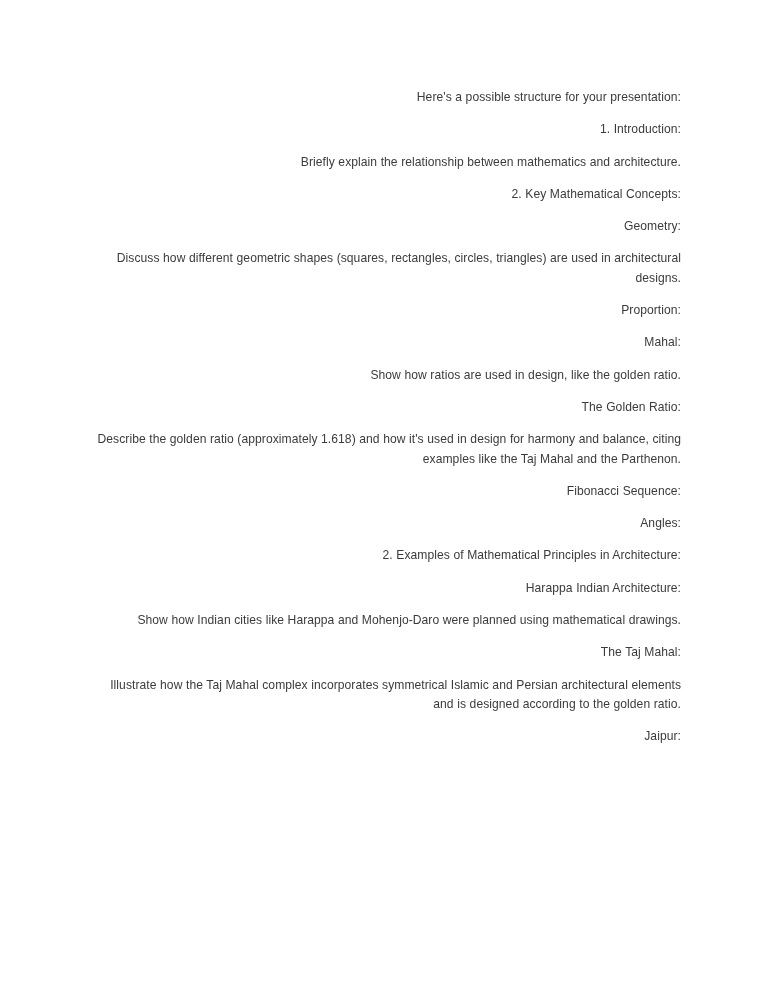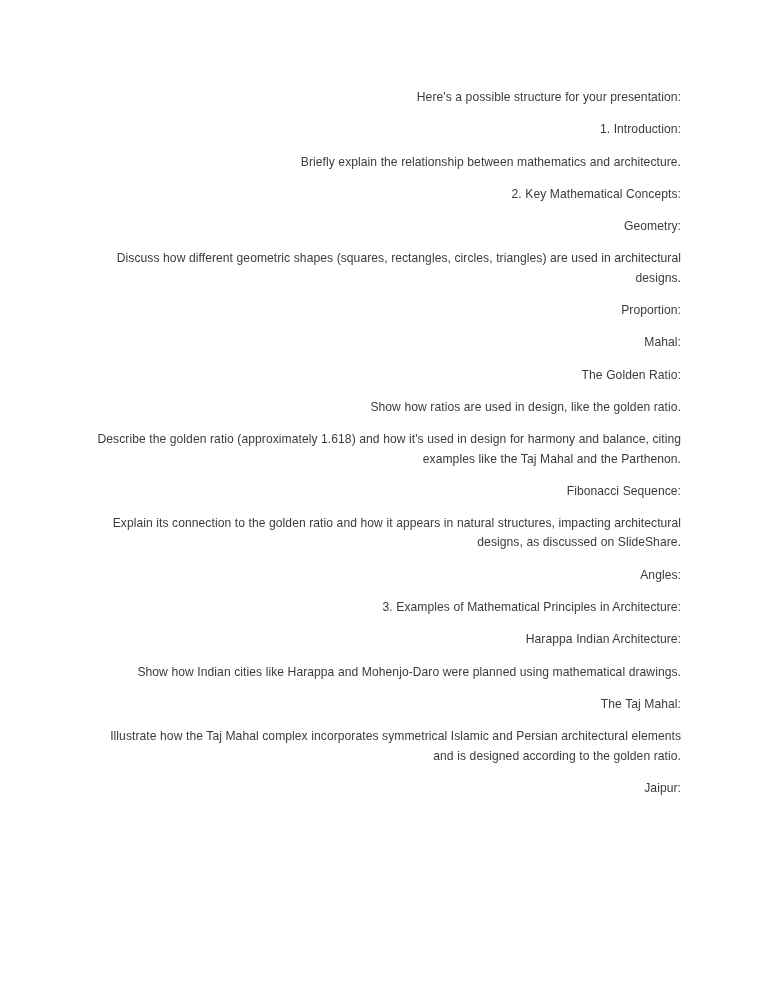--- a/index.html
+++ b/index.html
@@ -53,27 +53,26 @@
   <div class="doc-body">
 
     <p class="para">Here's a possible structure for your presentation:</p>
     <p class="para">1. Introduction:</p>
     <p class="para">Briefly explain the relationship between mathematics and architecture.</p>
     <p class="para">2. Key Mathematical Concepts:</p>
     <p class="para">Geometry:</p>
     <p class="para">Discuss how different geometric shapes (squares, rectangles, circles, triangles) are used in architectural designs.</p>
     <p class="para">Proportion:</p>
     <p class="para">Mahal:</p>
+    <p class="para">Show how ratios are used in design, like the golden ratio.</p>
     <p class="para">The Golden Ratio:</p>
-    <p class="para">Show how ratios are used in design, like the golden ratio.</p>
     <p class="para">Describe the golden ratio (approximately 1.618) and how it's used in design for harmony and balance, citing examples like the Taj Mahal and the Parthenon.</p>
     <p class="para">Fibonacci Sequence:</p>
-    <p class="para">Explain its connection to the golden ratio and how it appears in natural structures, impacting architectural designs, as discussed on SlideShare.</p>
     <p class="para">Angles:</p>
-    <p class="para">3. Examples of Mathematical Principles in Architecture:</p>
+    <p class="para">2. Examples of Mathematical Principles in Architecture:</p>
     <p class="para">Harappa Indian Architecture:</p>
     <p class="para">Show how Indian cities like Harappa and Mohenjo-Daro were planned using mathematical drawings.</p>
     <p class="para">The Taj Mahal:</p>
     <p class="para">Illustrate how the Taj Mahal complex incorporates symmetrical Islamic and Persian architectural elements and is designed according to the golden ratio.</p>
     <p class="para">Jaipur:</p>
 
   </div>
 </div>
 
 </body></html>

